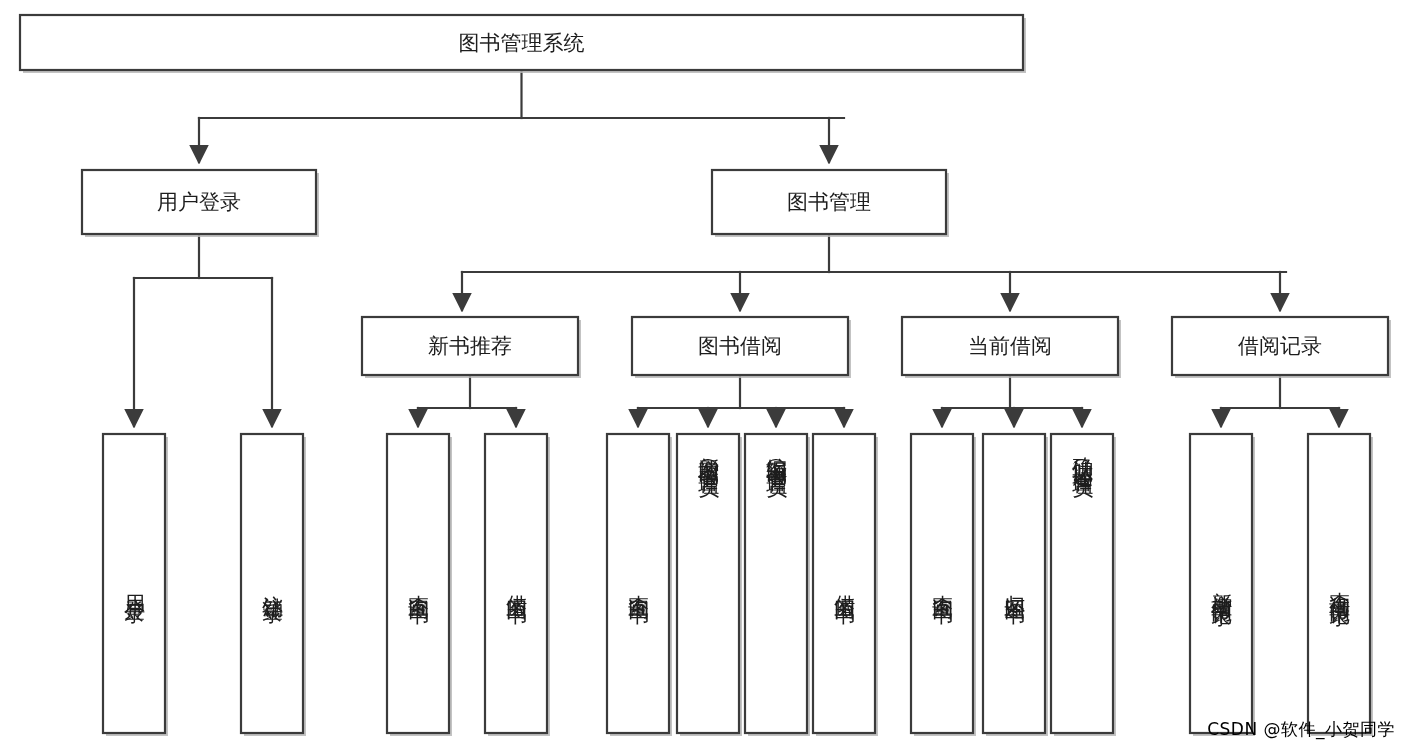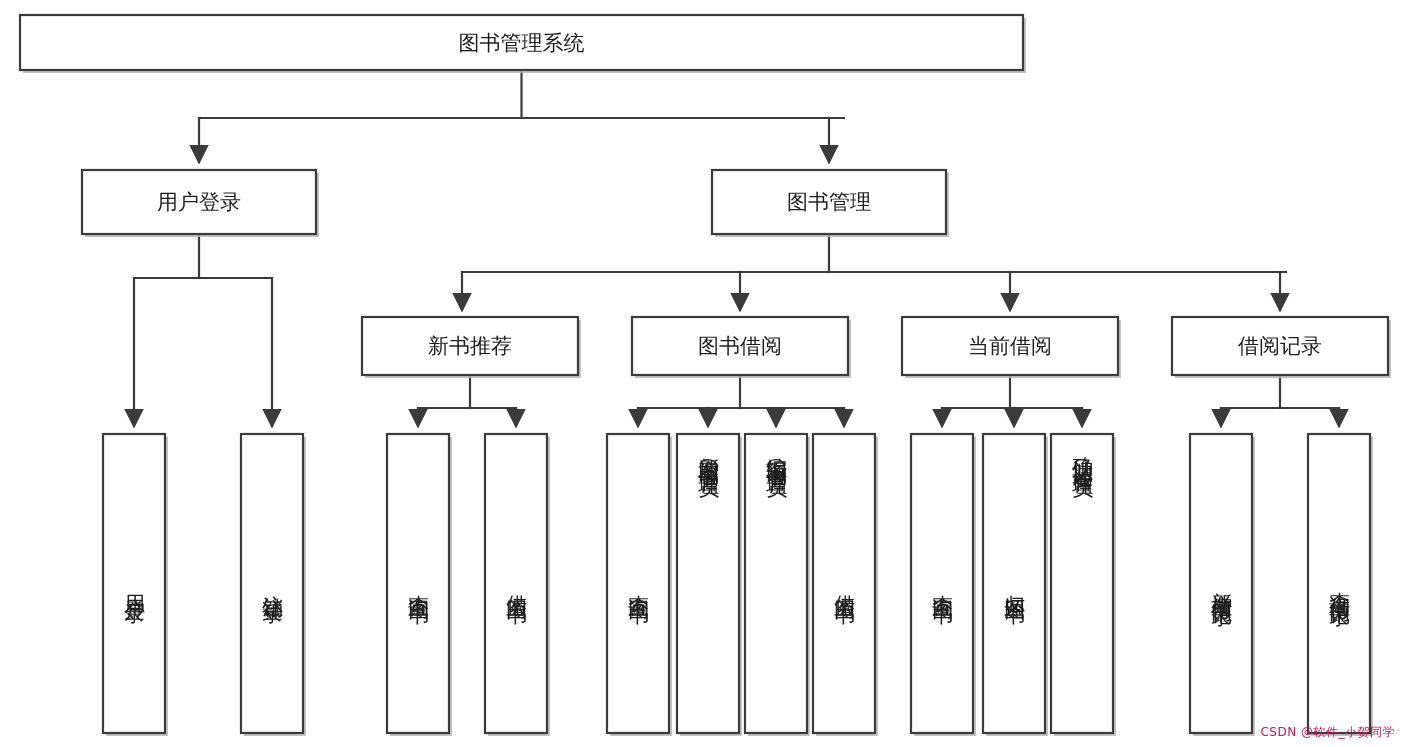--- a/index.html
+++ b/index.html
@@ -70,22 +70,22 @@
     letter-spacing: 3px;
     color: #1d1d1d;
     white-space: nowrap;
     text-align: center;
   }
   .watermark {
     position: absolute;
     right: 10px;
     bottom: 6px;
     font-family: "DejaVu Sans", "Liberation Sans", sans-serif;
-    font-size: 12px;
-    color: #be185d;
+    font-size: 17px;
+    color: #000000;
     letter-spacing: 0.5px;
     white-space: nowrap;
   }
 </style>
 </head>
 <body>
 
 <div id="diagram-root">
 
   <svg class="flow" viewBox="0 0 1405 747">

